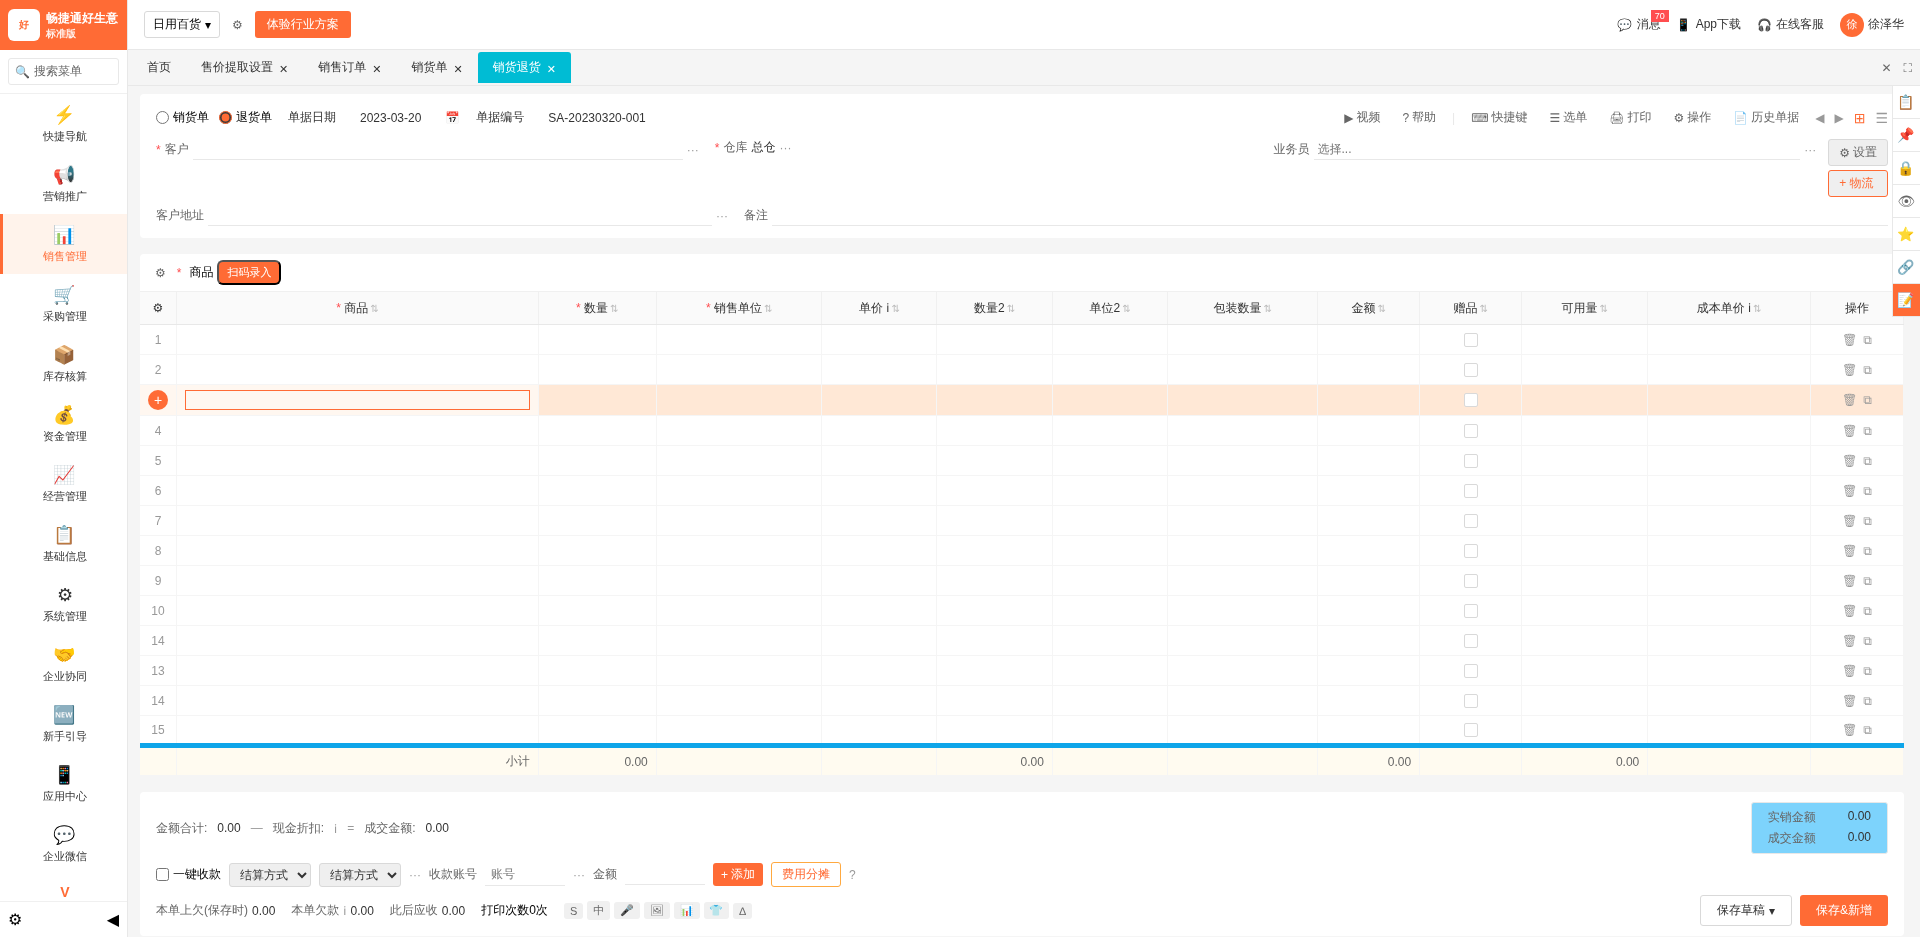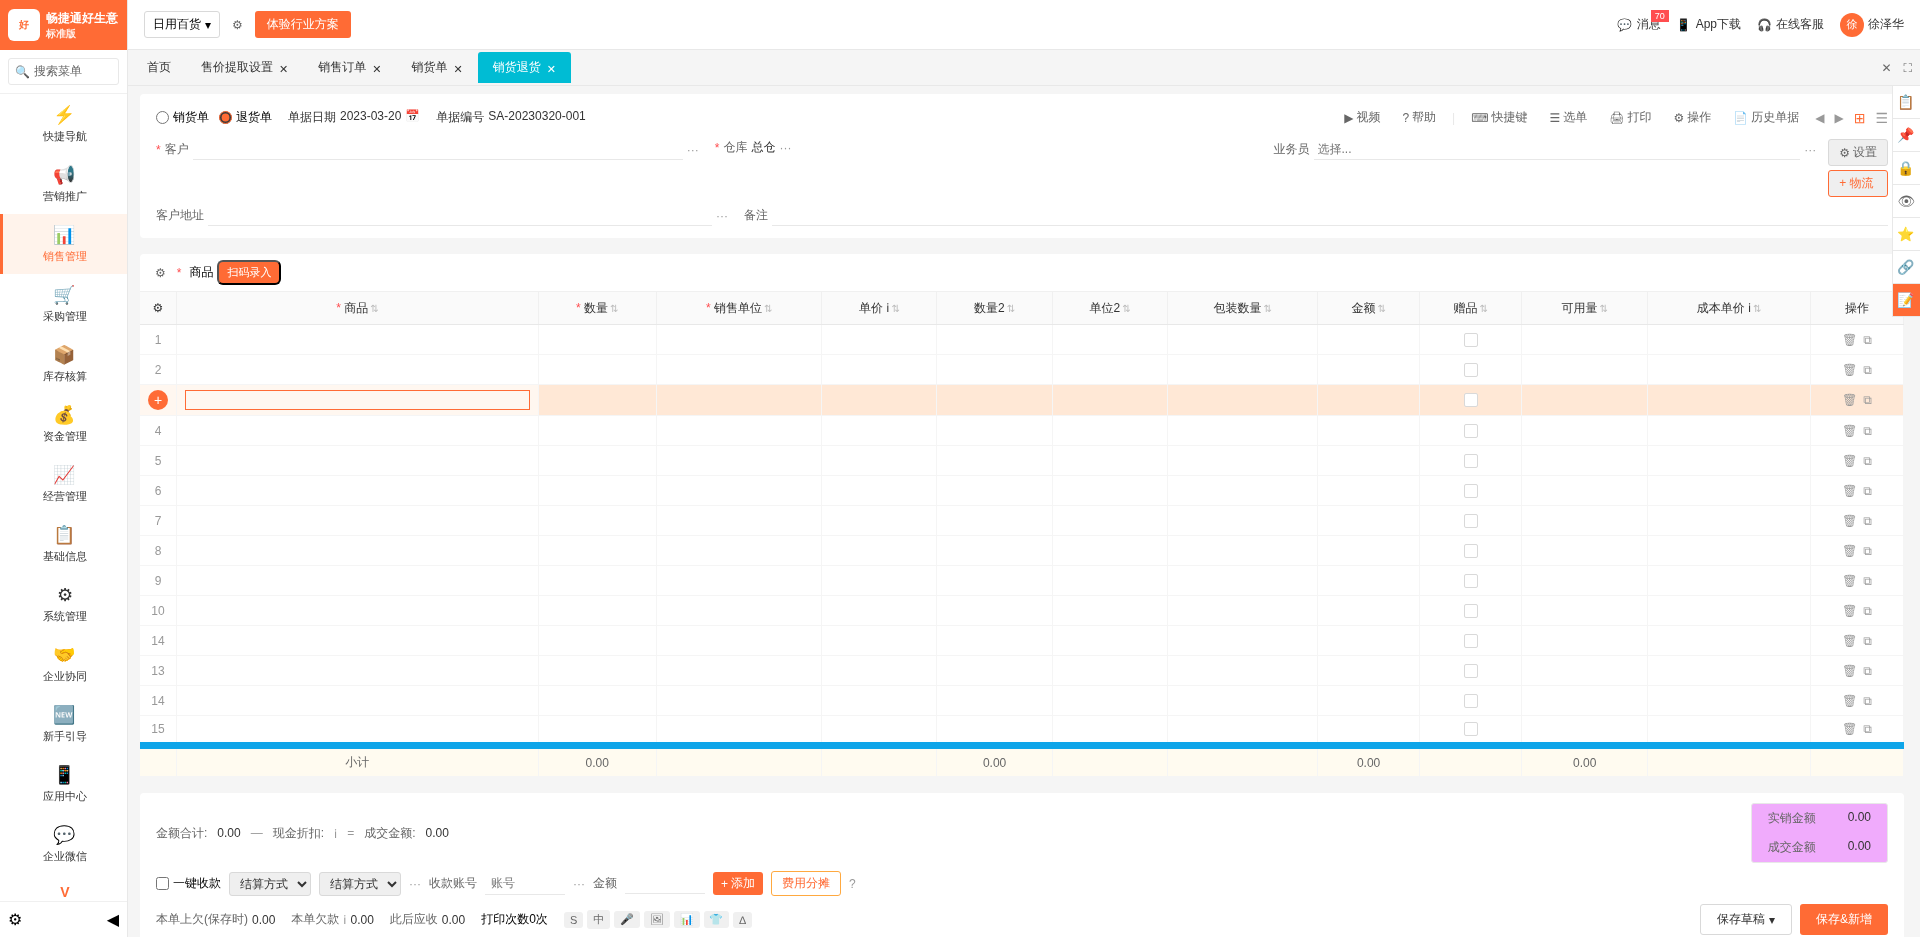--- a/index.html
+++ b/index.html
@@ -38,21 +38,21 @@
     .tabbar { background: #f5f5f5; display: flex; align-items: center; border-bottom: 1px solid #e8e8e8; height: 36px; padding: 0 4px; }
     .tab { padding: 6px 14px; cursor: pointer; color: #333; border: 1px solid transparent; display: flex; align-items: flex-end; gap: 4px; }
     .tab.active { background: #00bcd4; color: white; border-radius: 3px 3px 0 0; }
     .tab .tab-close { color: inherit; font-size: 11px; margin-left: 2px; }
     .tabbar-actions { margin-left: auto; display: flex; gap: 4px; }
     .tabbar-btn { background: none; border: none; cursor: pointer; color: #666; padding: 4px; }
     .form-card { background: white; border-radius: 4px; padding: 12px 16px; margin-bottom: 8px; }
     .radio-group { display: flex; gap: 10px; align-items: center; }
     .radio-item { display: flex; align-items: center; gap: 4px; cursor: pointer; }
     .radio-item input { accent-color: #ff6b35; }
-    .form-field-group { display: flex; align-items: flex-start; gap: 4px; }
+    .form-field-group { display: flex; align-items: center; gap: 24px; }
     .form-label { color: #333; white-space: nowrap; }
     .form-value { color: #333; }
     .action-btn { display: flex; align-items: center; gap: 3px; color: #666; cursor: pointer; padding: 3px 6px; }
     .field-label { color: #666; white-space: nowrap; }
     .field-input { flex: 1; border: none; border-bottom: 1px solid #e8e8e8; padding: 3px 4px; color: #b91c1c; outline: none; }
     .field-dots { color: #999; cursor: pointer; }
     .right-panel-btn { writing-mode: horizontal-tb; padding: 8px 4px; cursor: pointer; color: #666; font-size: 11px; border-bottom: 1px solid #e8e8e8; text-align: center; background: white; }
 
     
     .table-section { background: white; border-radius: 4px; margin-bottom: 8px; }
@@ -64,21 +64,21 @@
     .data-table th { background: #fafafa; border-bottom: 1px solid #e8e8e8; padding: 7px 8px; text-align: center; color: #333; white-space: nowrap; font-weight: normal; border-right: 1px solid #f0f0f0; }
     .data-table td { border-bottom: 1px solid #f5f5f5; padding: 5px 8px; text-align: center; color: #333; border-right: 1px solid #f5f5f5; height: 30px; }
     .data-table tr.active-row td { background: #fff7f0; }
     .data-table .row-num { color: #999; width: 30px; }
     .col-sort { cursor: pointer; display: inline-flex; align-items: center; gap: 2px; }
     .sort-icon { color: #bbb; font-size: 10px; }
     .checkbox-cell { display: flex; justify-content: center; }
     .action-icons { display: flex; justify-content: center; gap: 6px; }
     .icon-btn { cursor: pointer; color: #999; }
     .add-row-btn { width: 20px; height: 20px; background: #ff6b35; color: white; border-radius: 50%; display: flex; align-items: center; justify-content: center; cursor: pointer; font-size: 14px; line-height: 1; }
-    .subtotal-row td { background: #fffbf0; font-weight: normal; color: #666; border-top: 7px solid #0ea5e9; }
+    .subtotal-row td { background: #fffbf0; font-weight: normal; color: #666; border-top: 5px solid #0ea5e9; text-align: right; }
     .footer-label { color: #666; }
     .footer-value { color: #333; }
     .footer-dash { color: #999; }
     .footer-eq { color: #999; }
     .save-draft-btn { background: white; border: 1px solid #d9d9d9; border-radius: 3px; padding: 6px 16px; cursor: pointer; color: #333; display: flex; align-items: center; gap: 4px; }
     .save-new-btn { background: #ff6b35; border: none; border-radius: 3px; padding: 6px 16px; cursor: pointer; color: white; display: flex; align-items: center; gap: 4px; }
     .summary-label { color: #666; }
     .summary-value { color: #333; font-weight: 500; }
     .footer-stat { display: flex; align-items: center; gap: 4px; color: #666; }
     .footer-stat-value { color: #333; }
@@ -768,21 +768,21 @@
       <div style="display:flex;align-items:center;gap:10px;margin-bottom:8px;">
         <span class="footer-label">金额合计:</span>
         <span class="footer-value">0.00</span>
         <span class="footer-dash">—</span>
         <span class="footer-label">现金折扣:</span>
         <span style="color:#999;cursor:pointer;">ℹ</span>
         <span class="footer-eq">=</span>
         <span class="footer-label">成交金额:</span>
         <span class="footer-value">0.00</span>
 
-        <div style="margin-left:auto;background:#f0abfc;border:1px solid #e8e8e8;border-radius:3px;padding:6px 16px;display:flex;flex-direction:column;gap:12px;">
+        <div style="margin-left:auto;background:#7dd3fc;border:1px solid #e8e8e8;border-radius:3px;padding:6px 16px;display:flex;flex-direction:column;gap:4px;">
           <div style="display:flex;justify-content:space-between;gap:32px;">
             <span class="summary-label">实销金额</span>
             <span class="summary-value">0.00</span>
           </div>
           <div style="display:flex;justify-content:space-between;gap:32px;">
             <span class="summary-label">成交金额</span>
             <span class="summary-value">0.00</span>
           </div>
         </div>
       </div>

